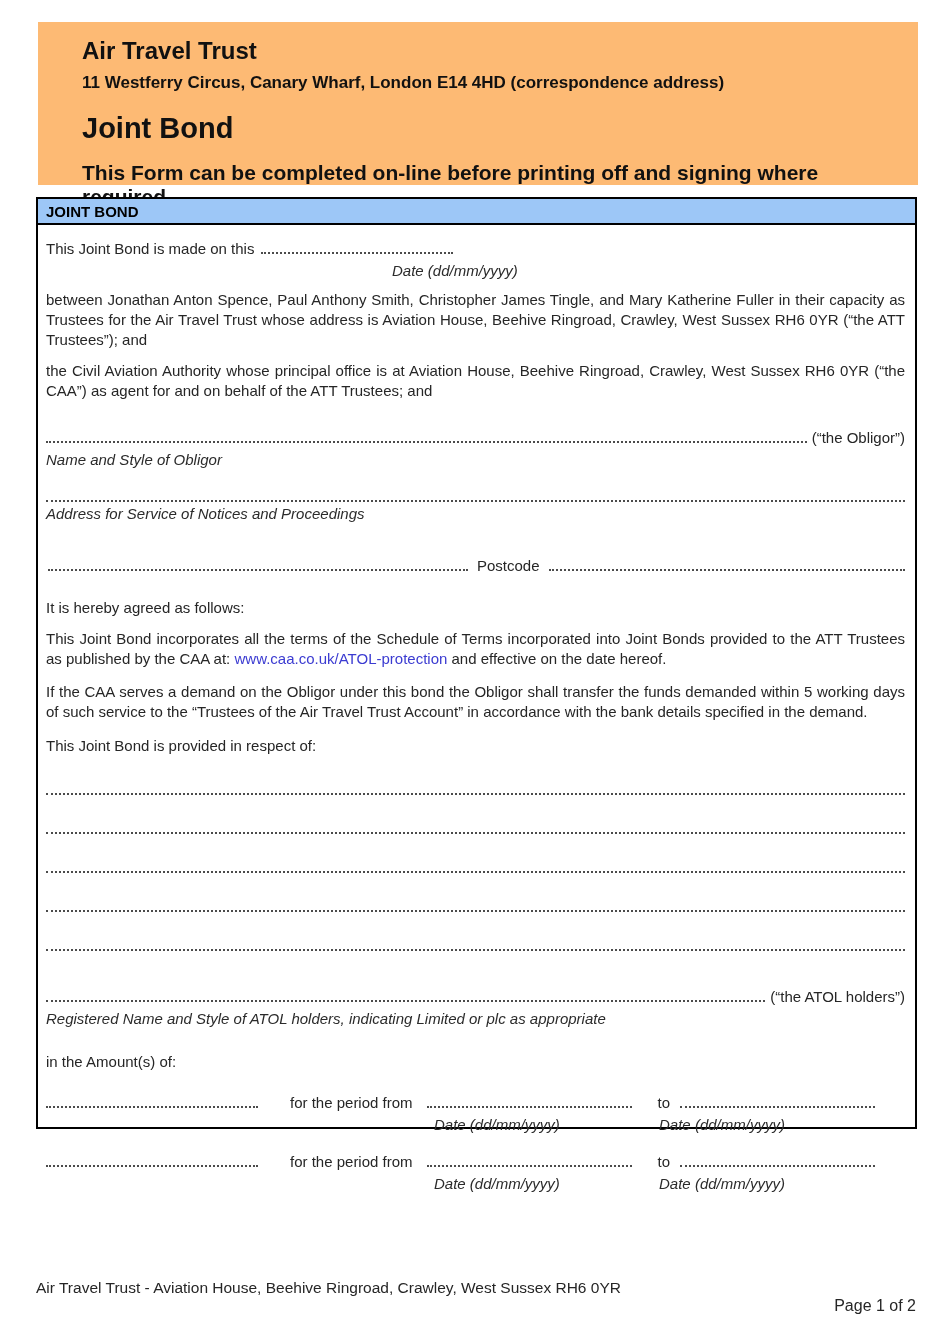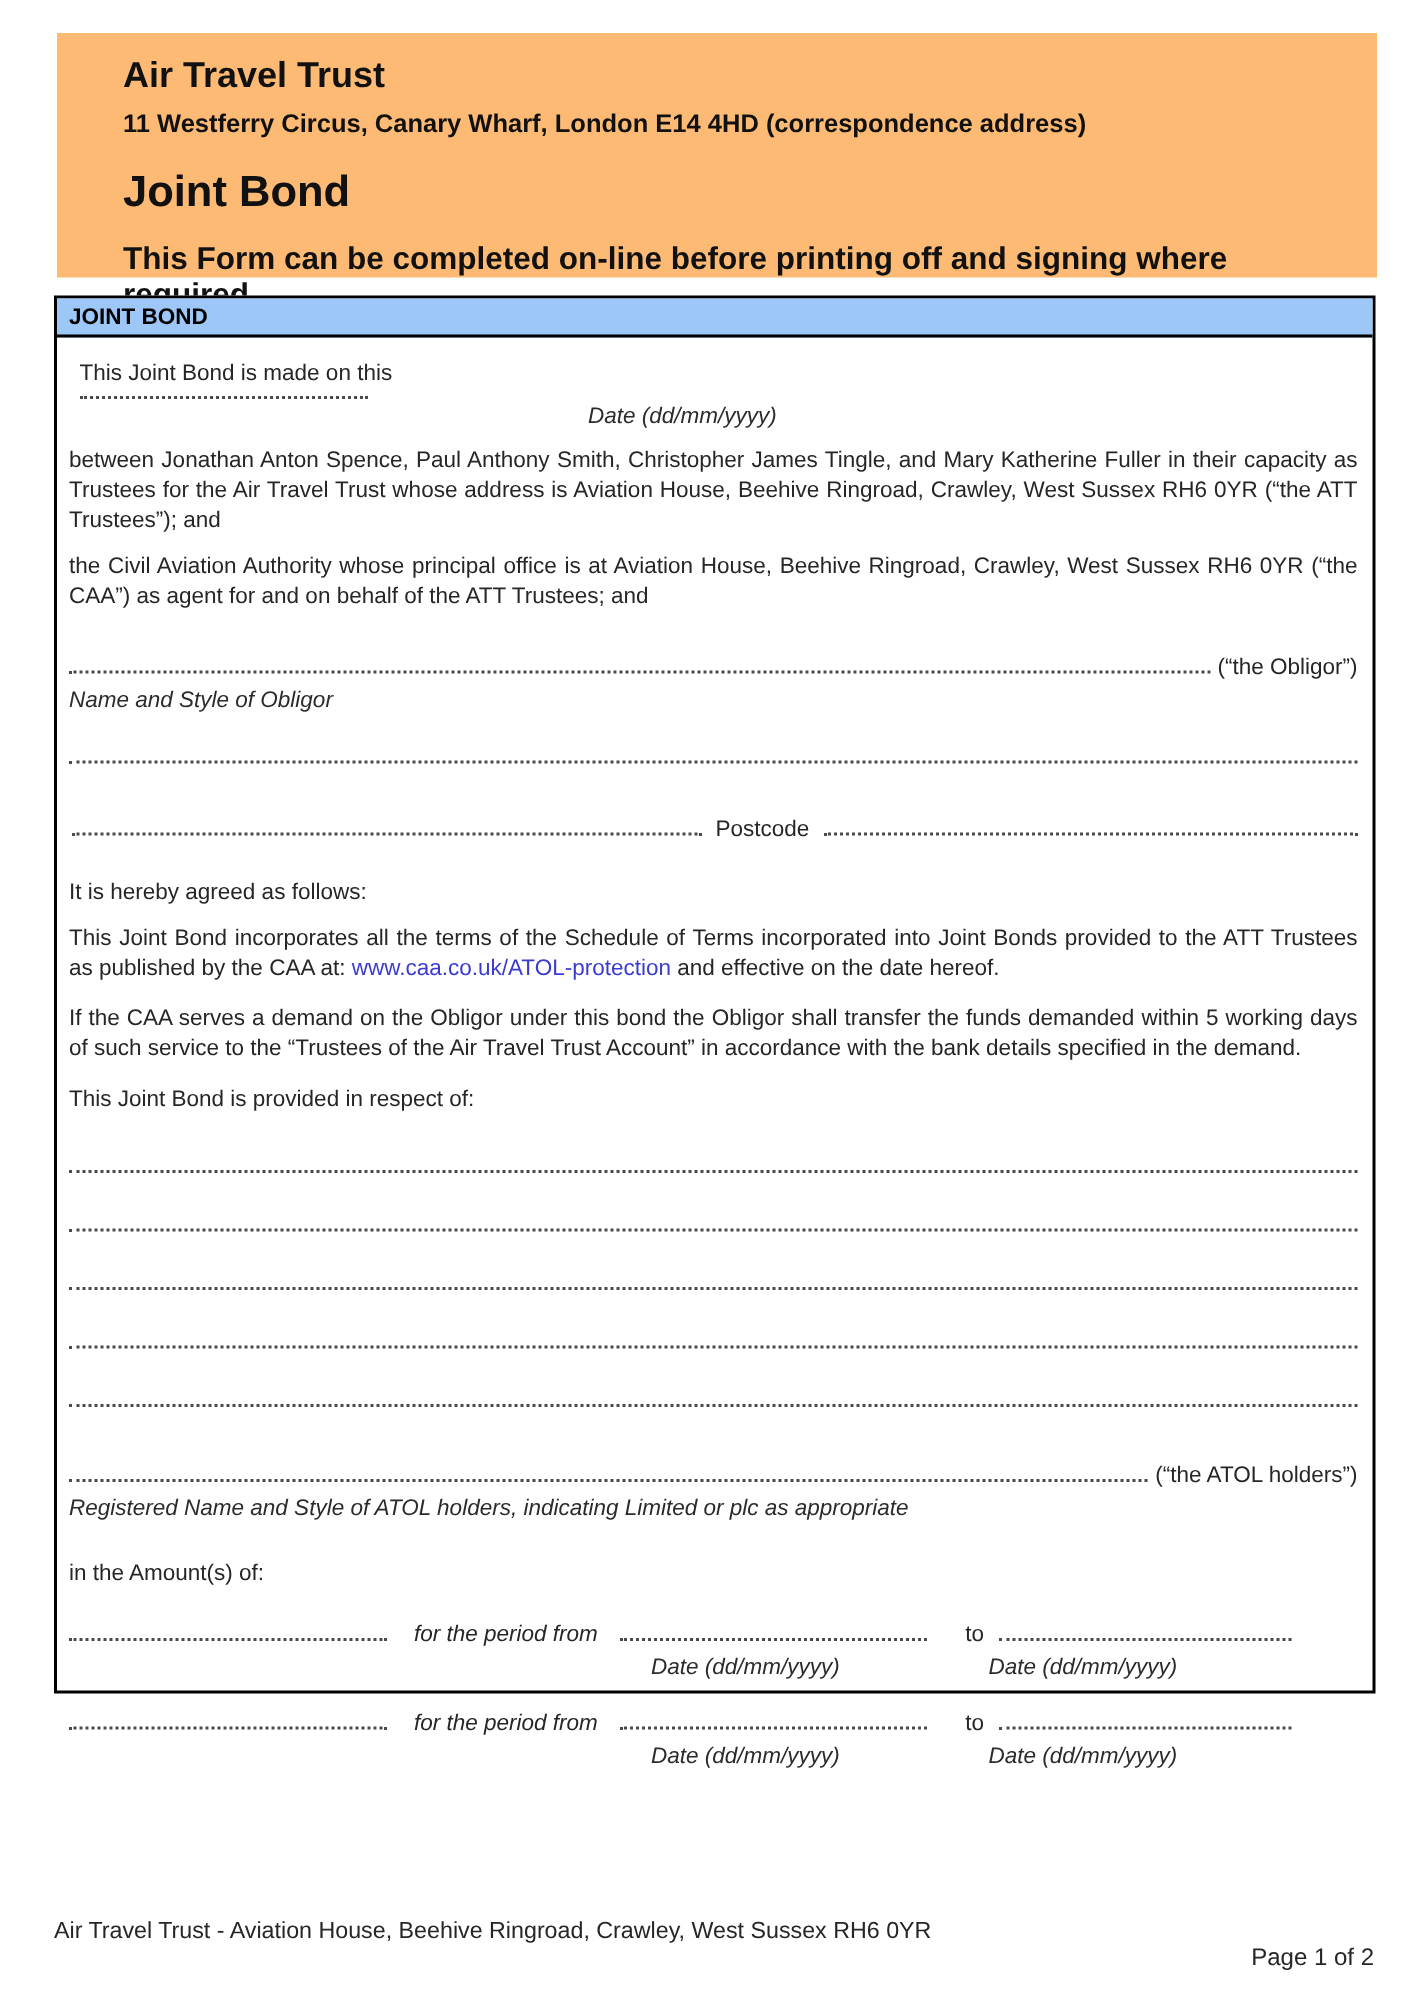--- a/index.html
+++ b/index.html
@@ -32,37 +32,37 @@
     padding:0 10px 0 8px;font-size:15px;line-height:20px;color:#262626;
   }
   .row{display:flex;align-items:baseline;}
   .leader{height:5px;border-bottom:2px dotted #4b4b4b;}
   .grow{flex:1;}
   .dotted-field{height:0;border-bottom:2px dotted #4b4b4b;}
   .caption{font-style:italic;font-size:15px;color:#2b2b2b;line-height:17px;margin-top:3px;}
   .para{text-align:justify;margin-top:11px;}
   .link{color:#3B3BD1;text-decoration:none;cursor:pointer;}
   
-  .made-on-row{margin-top:14px;flex-direction:column;}
+  .made-on-row{margin-top:14px;}
   .made-on-field{width:192px;margin-left:7px;}
   .caption-date-first{margin-left:346px;}
   .obligor-row{margin-top:27px;}
   .suffix{margin-left:5px;white-space:nowrap;}
   .address-intro{margin-top:13px;}
   .address-field{margin-top:32px;}
   .postcode-row{margin-top:34px;}
   .postcode-lead{flex:0 0 420px;margin-left:2px;}
   .postcode-label{padding:0 9px;}
   .agreed-line{margin-top:22px;}
   .blank-line{margin-top:37px;}
   .atol-row{margin-top:36px;}
   .amounts-label{margin-top:25px;}
   .amount-row{margin-top:21px;}
   .amount-field{width:212px;}
-  .pf-label{margin-left:18px;white-space:nowrap;font-style:italic;}
+  .pf-label{margin-left:32px;white-space:nowrap;}
   .from-field{width:205px;margin-left:14px;}
   .to-label{margin-left:26px;}
   .to-field{width:195px;margin-left:10px;}
   .caption-row{display:block;white-space:nowrap;}
   .caption-row .cap1{display:inline-block;margin-left:388px;}
   .caption-row .cap2{display:inline-block;margin-left:95px;}
   .amount-row-2{margin-top:19px;}
   
   .footer{
     position:absolute;left:36px;top:1278px;font-size:15.5px;color:#262626;line-height:20px;
@@ -96,20 +96,21 @@
     <div class="para">the Civil Aviation Authority whose principal office is at Aviation House, Beehive Ringroad, Crawley, West Sussex RH6 0YR (“the CAA”) as agent for and on behalf of the ATT Trustees; and</div>
 
     <div class="row obligor-row">
       <span class="leader grow"></span>
       <span class="suffix">(“the Obligor”)</span>
     </div>
     <div class="caption">Name and Style of Obligor</div>
 
 
     <div class="dotted-field address-field"></div>
+    <div class="caption">Address for Service of Notices and Proceedings</div>
 
     <div class="row postcode-row">
       <span class="leader postcode-lead"></span>
       <span class="postcode-label">Postcode</span>
       <span class="leader grow"></span>
     </div>
 
     <div class="agreed-line">It is hereby agreed as follows:</div>
 
     <div class="para">

